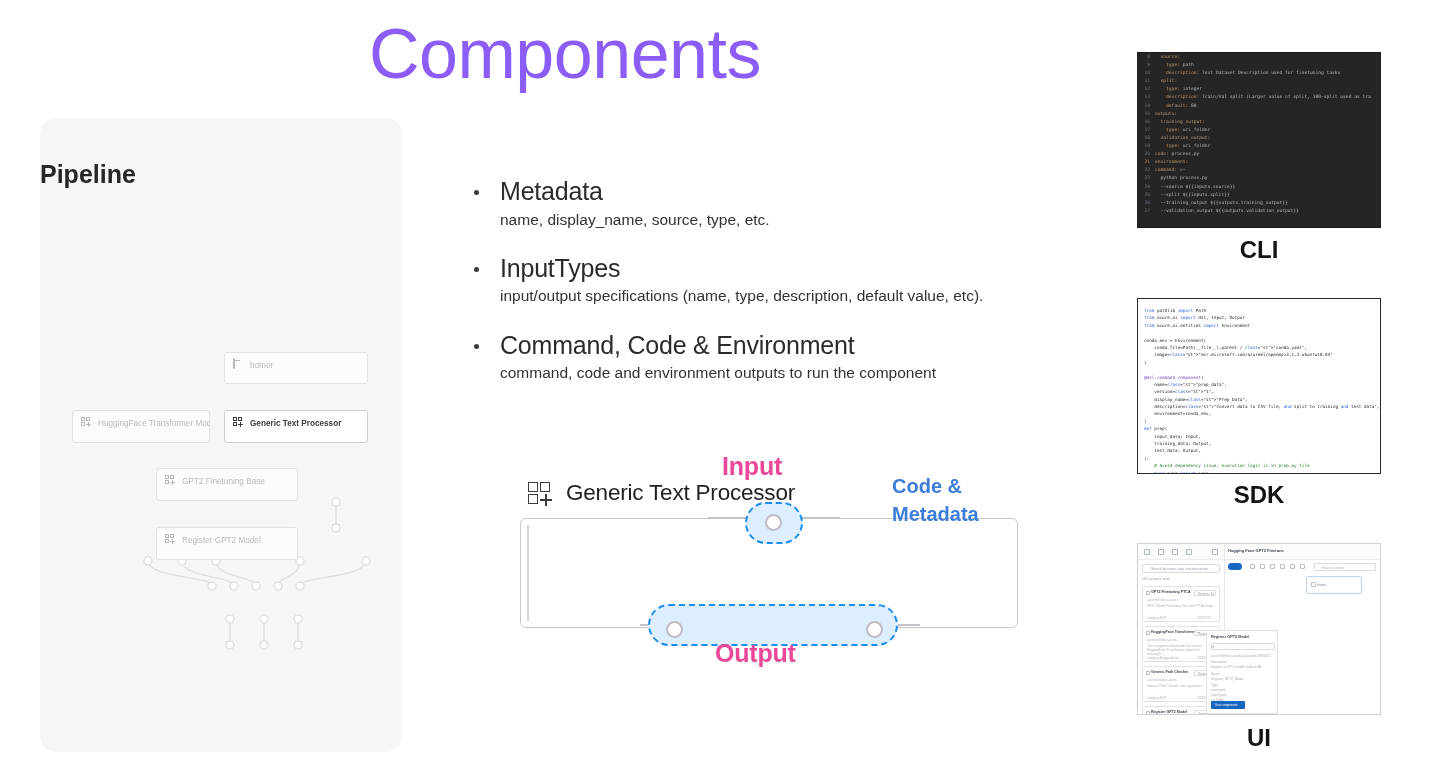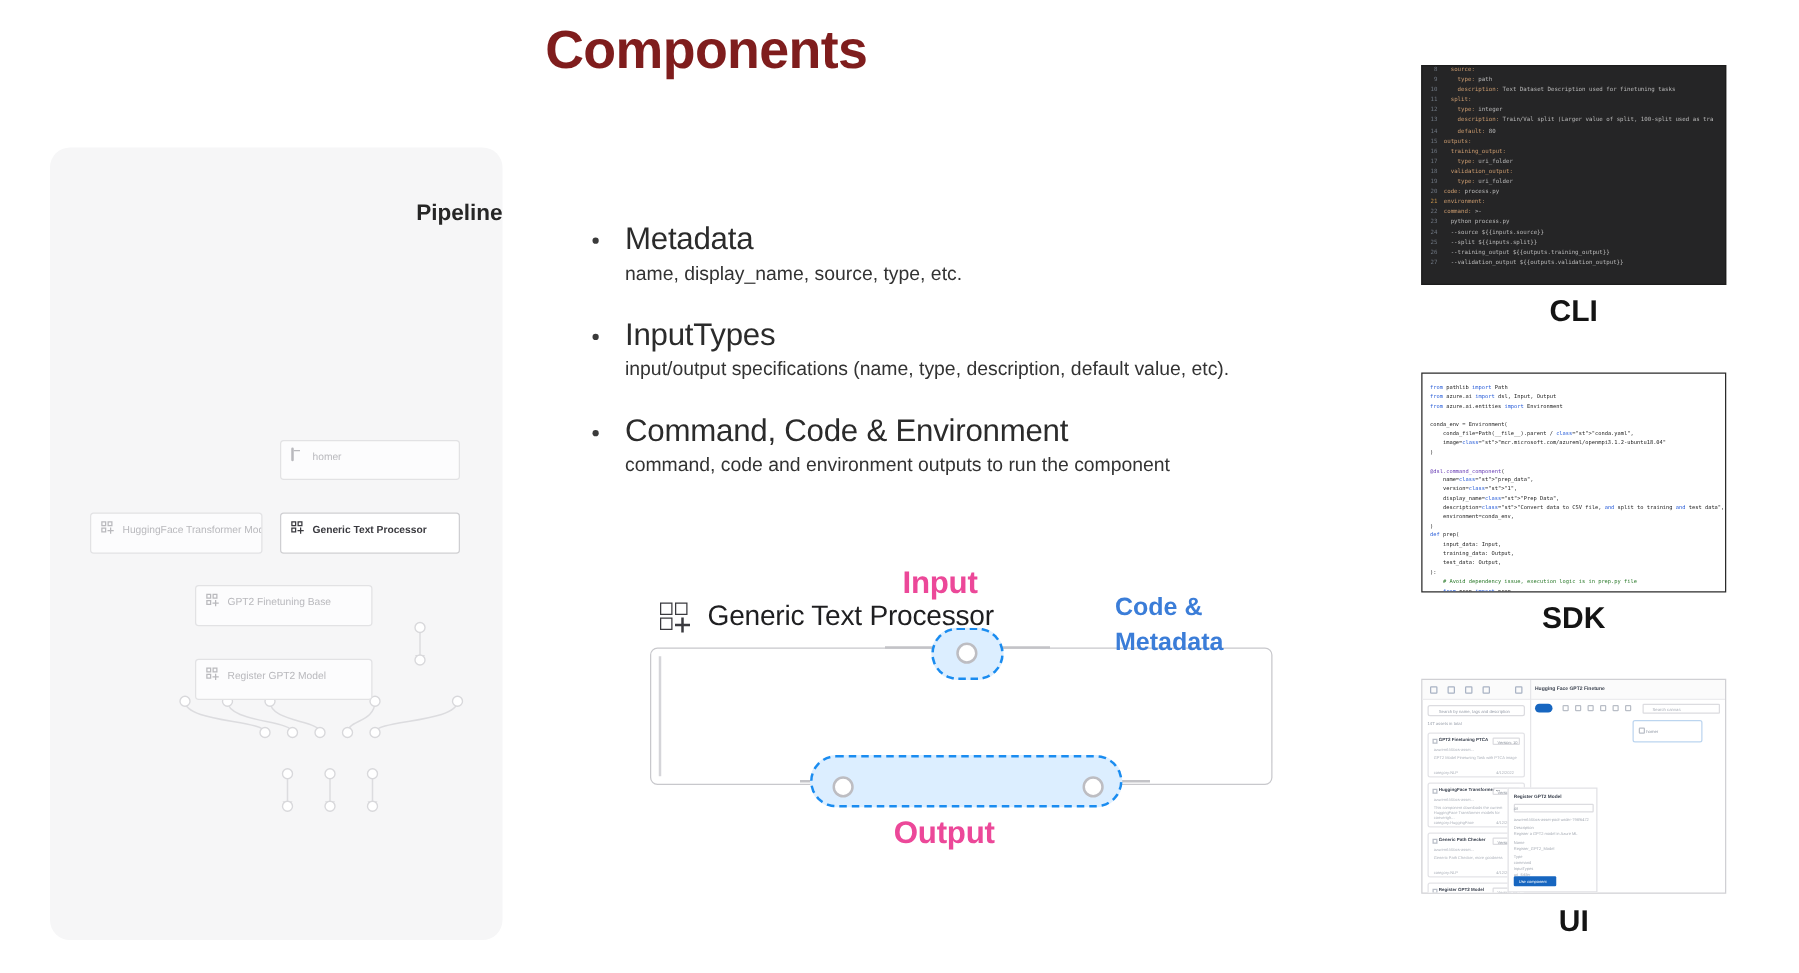--- a/index.html
+++ b/index.html
@@ -11,39 +11,39 @@
     color: #1a1a1a;
     overflow: hidden;
     position: relative;
   }
 
   
   .slide-title {
     position: absolute;
     left: 0; top: 18px; width: 1130px;
     text-align: center;
-    font-size: 43px;
-    font-weight: 700;
+    font-size: 70px;
+    font-weight: 400;
     letter-spacing: -0.5px;
-    color: #7f1d1d;
+    color: #8b5cf6;
     line-height: 1.05;
   }
 
   
   .pipeline-panel {
     position: absolute;
     left: 40px; top: 118px;
     width: 362px; height: 634px;
     background: #f6f6f7;
     border-radius: 16px;
   }
   .pipeline-heading {
     position: absolute; left: 0; top: 42px; width: 100%;
-    text-align: right;
-    font-size: 18px; font-weight: 700; color: #262626;
+    text-align: left;
+    font-size: 25px; font-weight: 700; color: #262626;
   }
   .pipeline-canvas {
     position: absolute; left: 0; top: 0; width: 362px; height: 634px;
   }
   .pnode {
     position: absolute;
     background: #fcfcfd;
     border: 1px solid #e2e2e4;
     border-radius: 3px;
     display: flex; align-items: flex-start;
@@ -133,21 +133,21 @@
   }
 
   
   .port-line { position:absolute; background:#c3c3c7; height:2px; }
 
   .label-io {
     position: absolute; font-size: 25px; font-weight: 700; color: #ec4899;
     letter-spacing: -0.2px;
   }
   .label-input  { left: 222px; top: 12px; }
-  .label-output { left: 215px; top: 212px; text-align: center; }
+  .label-output { left: 215px; top: 199px; text-align: center; }
 
   .ann {
     position: absolute;
     background: #dceeff;
     border: 2.4px dashed #1a8cf0;
     border-radius: 999px;
   }
   .ann-input { left: 245px; top: 62px; width: 58px; height: 42px; }
   .ann-output { left: 148px; top: 164px; width: 250px; height: 42px; }
 

